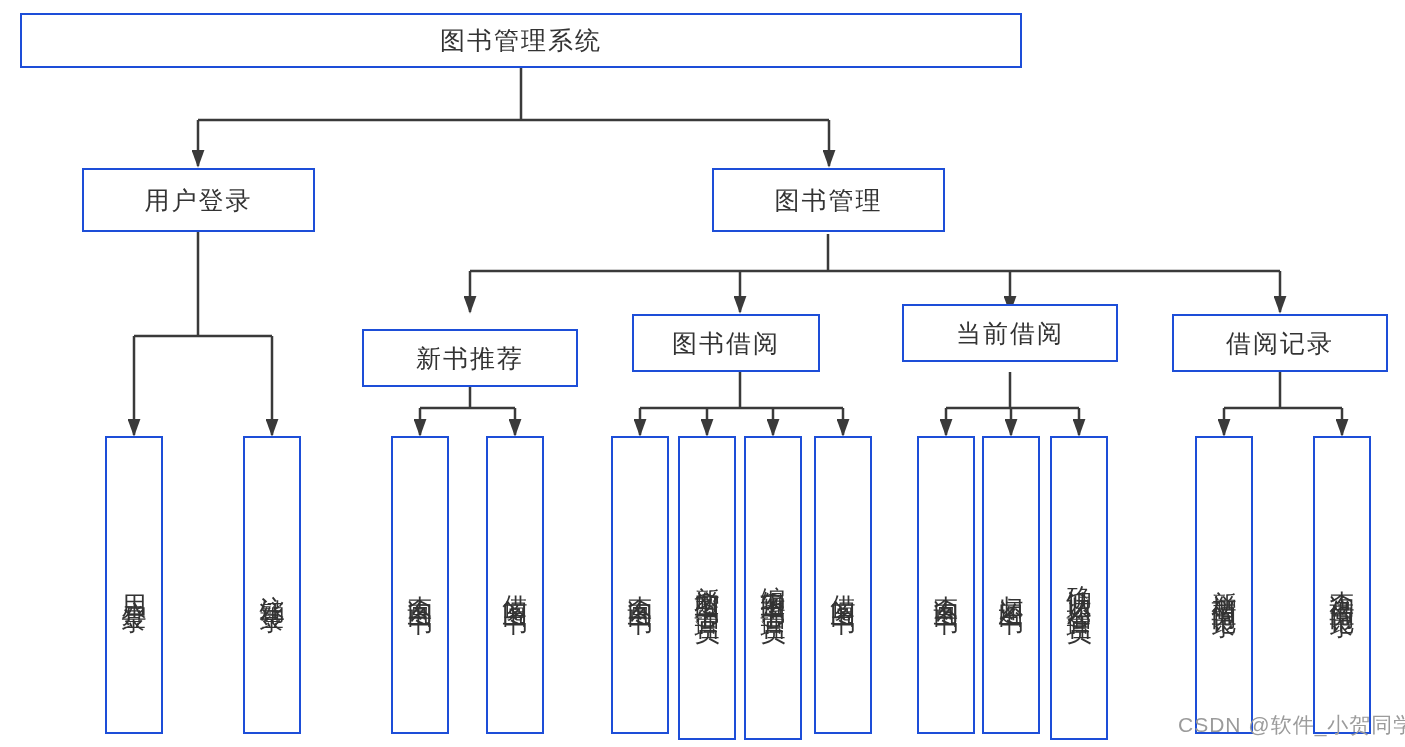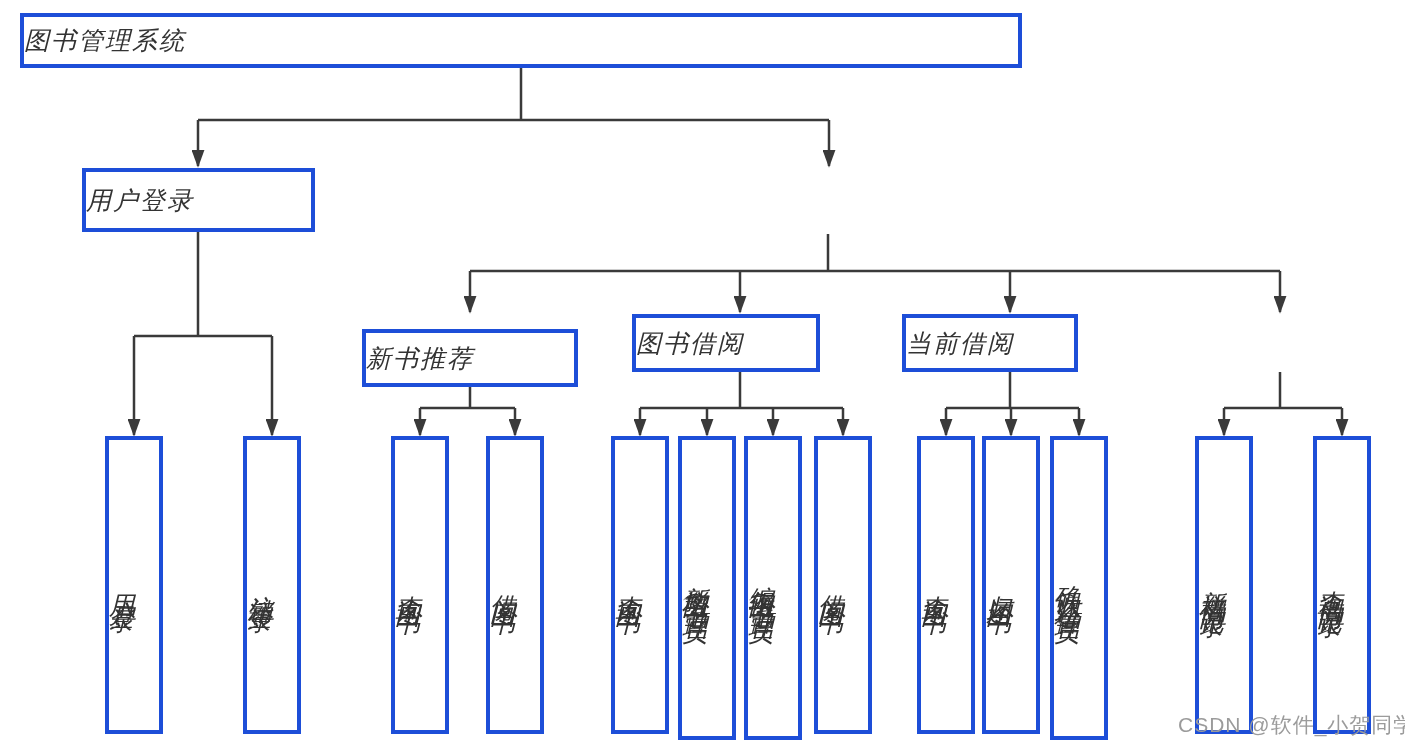--- a/index.html
+++ b/index.html
@@ -8,25 +8,24 @@
     width:1405px;height:747px;
     background:#ffffff;
     font-family:"Liberation Sans","DejaVu Sans",sans-serif;
     overflow:hidden;
   }
   .connectors{position:absolute;left:0;top:0;width:1405px;height:747px;z-index:1;}
   .box{
     position:absolute;
     box-sizing:border-box;
     background:#ffffff;
-    border:4px solid #1d4ed8;
-    display:flex;align-items:center;
+    border:2px solid #1d4ed8;
+    display:flex;align-items:center;justify-content:center;
     z-index:2;
     color:#333333;
-    font-style:italic;
   }
   .h-label{
     font-size:25px;
     letter-spacing:2px;
     line-height:1;
     white-space:nowrap;
   }
   .v-label{
     writing-mode:vertical-rl;
     text-orientation:mixed;
@@ -97,29 +96,35 @@
     </g>
   </svg>
 
   <div class="box" style="left:20px;top:13px;width:1002px;height:55px">
     <span class="h-label">图书管理系统</span>
   </div>
 
   <div class="box" style="left:82px;top:168px;width:233px;height:64px">
     <span class="h-label">用户登录</span>
   </div>
+  <div class="box" style="left:712px;top:168px;width:233px;height:64px">
+    <span class="h-label">图书管理</span>
+  </div>
 
   <div class="box" style="left:362px;top:329px;width:216px;height:58px">
     <span class="h-label">新书推荐</span>
   </div>
   <div class="box" style="left:632px;top:314px;width:188px;height:58px">
     <span class="h-label">图书借阅</span>
   </div>
-  <div class="box" style="left:902px;top:314px;width:176px;height:58px">
+  <div class="box" style="left:902px;top:304px;width:216px;height:58px">
     <span class="h-label">当前借阅</span>
+  </div>
+  <div class="box" style="left:1172px;top:314px;width:216px;height:58px">
+    <span class="h-label">借阅记录</span>
   </div>
 
   <div class="box" style="left:105px;top:436px;width:58px;height:298px">
     <span class="v-label">用户登录</span>
   </div>
   <div class="box" style="left:243px;top:436px;width:58px;height:298px">
     <span class="v-label">注销登录</span>
   </div>
 
   <div class="box" style="left:391px;top:436px;width:58px;height:298px">

